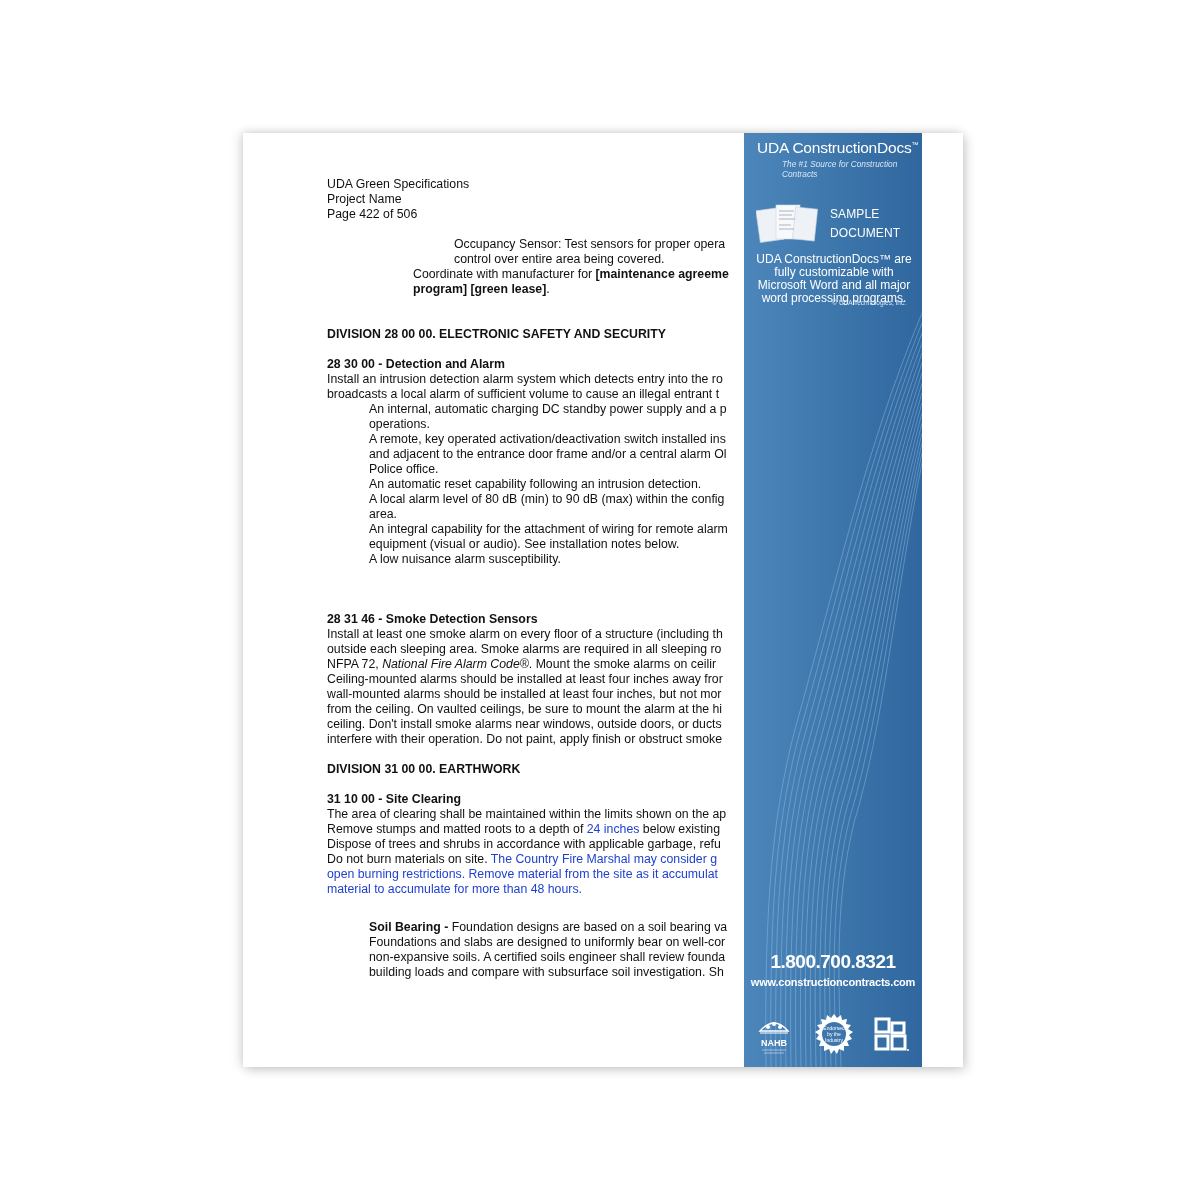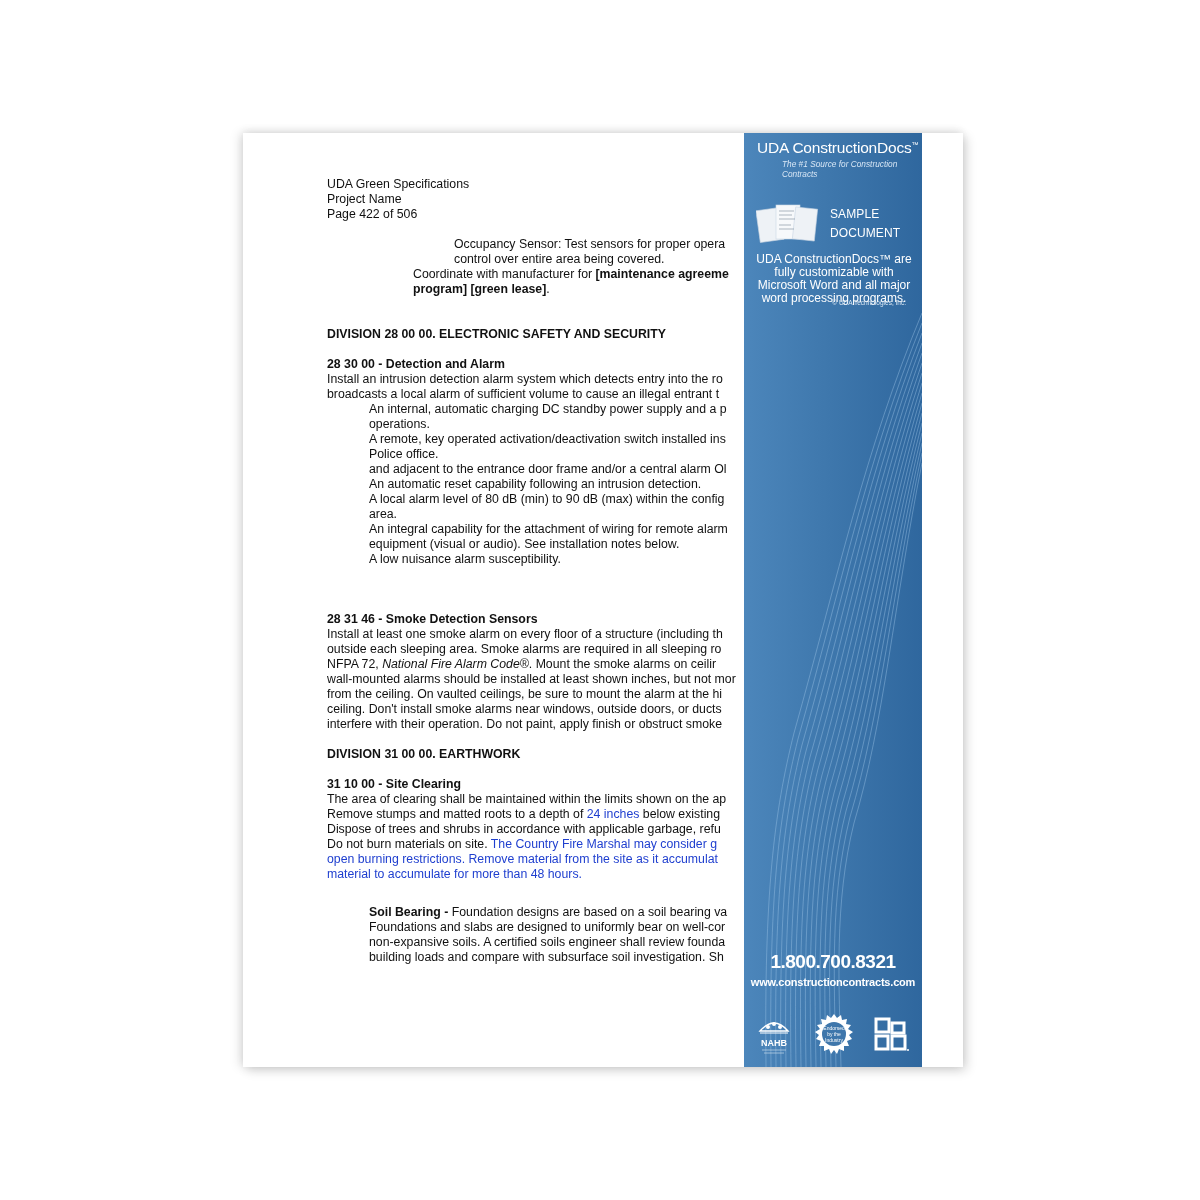--- a/index.html
+++ b/index.html
@@ -64,36 +64,37 @@
     <div class="gap-l"></div>
 
     <p class="b">DIVISION 28 00 00. ELECTRONIC SAFETY AND SECURITY</p>
     <div class="gap-s"></div>
     <p class="b">28 30 00 - Detection and Alarm</p>
     <p>Install an intrusion detection alarm system which detects entry into the ro</p>
     <p>broadcasts a local alarm of sufficient volume to cause an illegal entrant t</p>
     <p class="ind1">An internal, automatic charging DC standby power supply and a p</p>
     <p class="ind1">operations.</p>
     <p class="ind1">A remote, key operated activation/deactivation switch installed ins</p>
+    <p class="ind1">and adjacent to the entrance door frame and/or a central alarm Ol</p>
     <p class="ind1">Police office.</p>
-    <p class="ind1">and adjacent to the entrance door frame and/or a central alarm Ol</p>
     <p class="ind1">An automatic reset capability following an intrusion detection.</p>
     <p class="ind1">A local alarm level of 80 dB (min) to 90 dB (max) within the config</p>
     <p class="ind1">area.</p>
     <p class="ind1">An integral capability for the attachment of wiring for remote alarm</p>
     <p class="ind1">equipment (visual or audio).  See installation notes below.</p>
     <p class="ind1">A low nuisance alarm susceptibility.</p>
     <div class="gap-l"></div>
     <div class="gap-s"></div>
 
     <p class="b">28 31 46 - Smoke Detection Sensors</p>
     <p>Install at least one smoke alarm on every floor of a structure (including th</p>
     <p>outside each sleeping area. Smoke alarms are required in all sleeping ro</p>
     <p><span>NFPA 72, </span><span class="i">National Fire Alarm Code®</span><span>.  Mount the smoke alarms on ceilir</span></p>
-    <p>wall-mounted alarms should be installed at least shown inches, but not mor</p>
+    <p>Ceiling-mounted alarms should be installed at least four inches away fror</p>
+    <p>wall-mounted alarms should be installed at least four inches, but not mor</p>
     <p>from the ceiling. On vaulted ceilings, be sure to mount the alarm at the hi</p>
     <p>ceiling.  Don't install smoke alarms near windows, outside doors, or ducts</p>
     <p>interfere with their operation. Do not paint, apply finish or obstruct smoke</p>
     <div class="gap-s"></div>
 
     <p class="b">DIVISION 31 00 00. EARTHWORK</p>
     <div class="gap-s"></div>
     <p class="b">31 10 00 - Site Clearing</p>
     <p>The area of clearing shall be maintained within the limits shown on the ap</p>
     <p><span>Remove stumps and matted roots to a depth of </span><span class="blue">24 inches</span><span> below existing</span></p>

